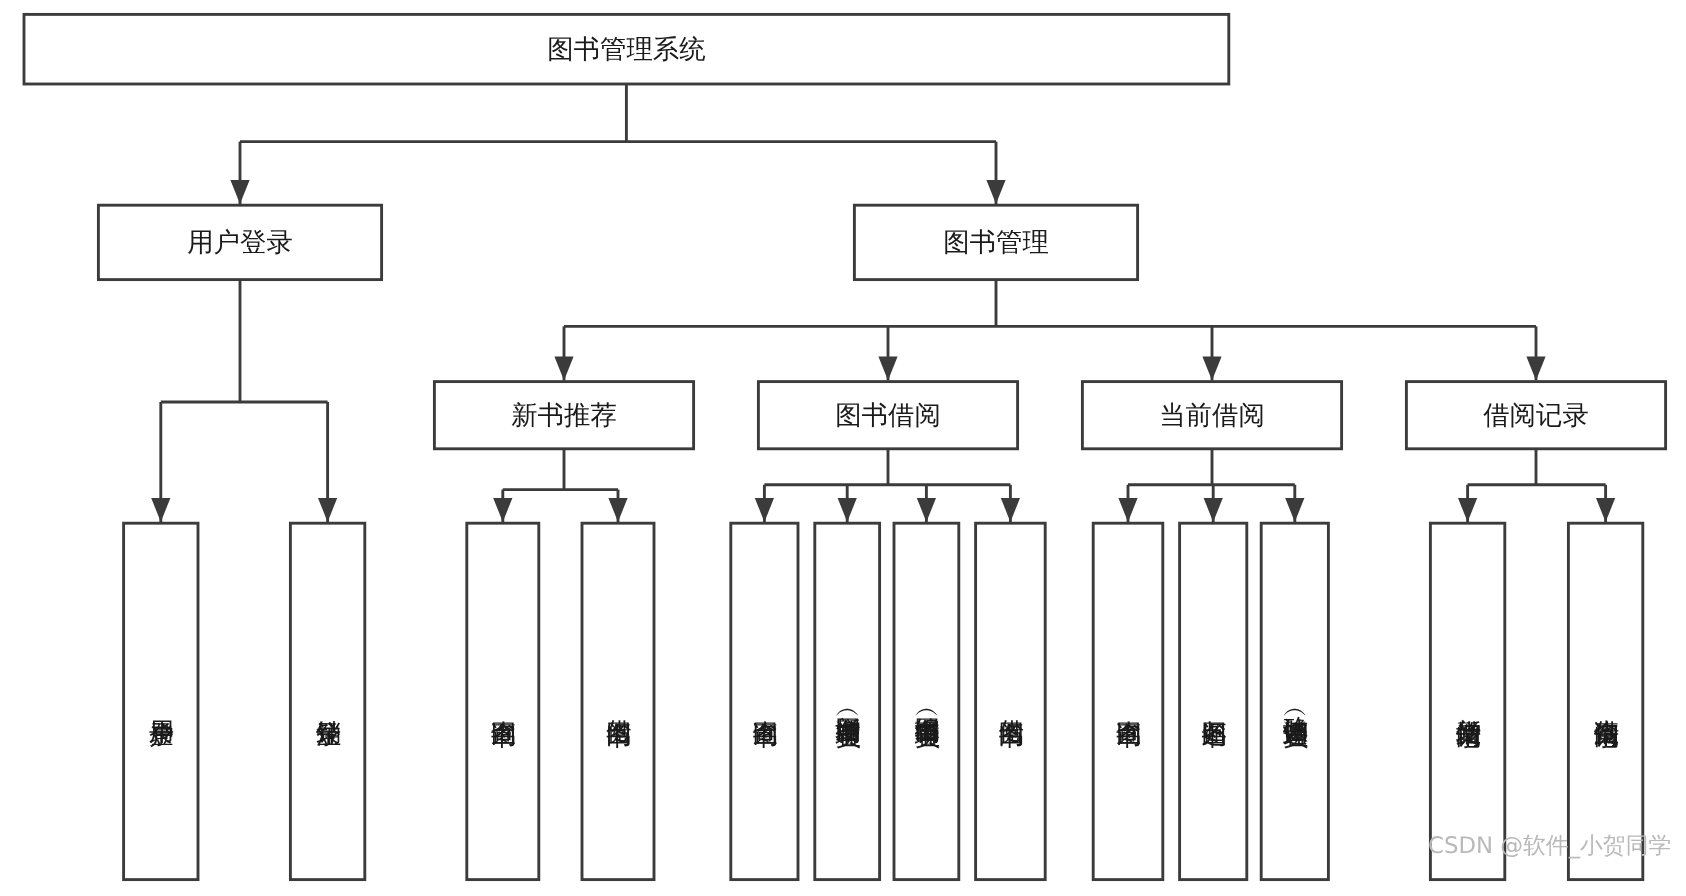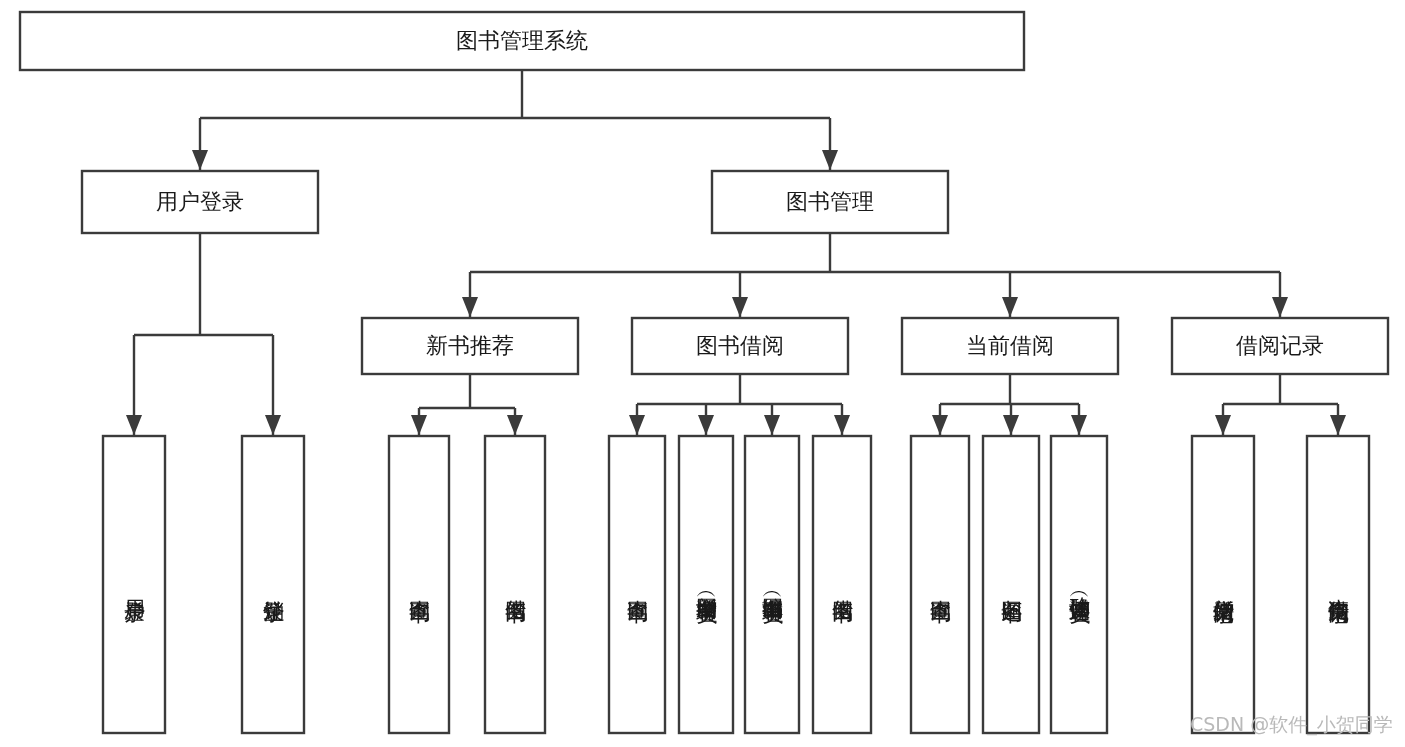--- a/index.html
+++ b/index.html
@@ -163,14 +163,14 @@
       <div class="vlabel" style="left: 609px; top: 448px; width: 56px; height: 273px; align-items: center;">查询图书</div>
       <div class="vlabel" style="left: 679px; top: 448px; width: 54px; height: 273px; align-items: center;">新增图书（管理员）</div>
       <div class="vlabel" style="left: 745px; top: 448px; width: 54px; height: 273px; align-items: center;">编辑图书（管理员）</div>
       <div class="vlabel" style="left: 813px; top: 448px; width: 58px; height: 273px; align-items: center;">借阅图书</div>
       <div class="vlabel" style="left: 911px; top: 448px; width: 58px; height: 273px; align-items: center;">查询图书</div>
       <div class="vlabel" style="left: 983px; top: 448px; width: 56px; height: 273px; align-items: center;">归还图书</div>
       <div class="vlabel" style="left: 1051px; top: 448px; width: 56px; height: 273px; align-items: center;">确认归还（管理员）</div>
       <div class="vlabel" style="left: 1192px; top: 448px; width: 62px; height: 273px; align-items: center;">新增借阅记录</div>
       <div class="vlabel" style="left: 1307px; top: 448px; width: 62px; height: 273px; align-items: center;">查询借阅记录</div>
     </div>
-  <div class="watermark" style="left: 1190px; top: 712px;">CSDN @软件_小贺同学</div>
+  <div class="watermark" style="left: 1190px; top: 692px;">CSDN @软件_小贺同学</div>
 </div>
 
 </body></html>

